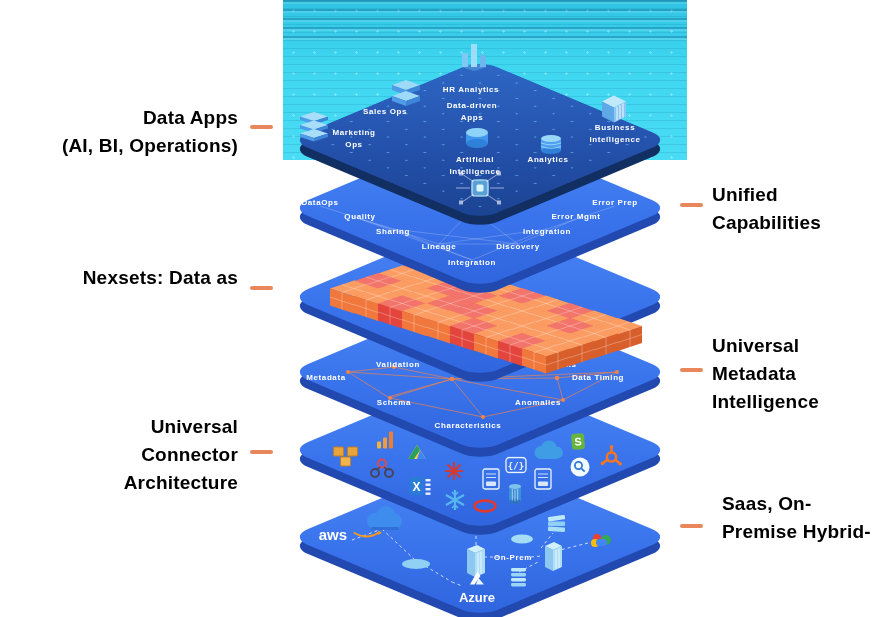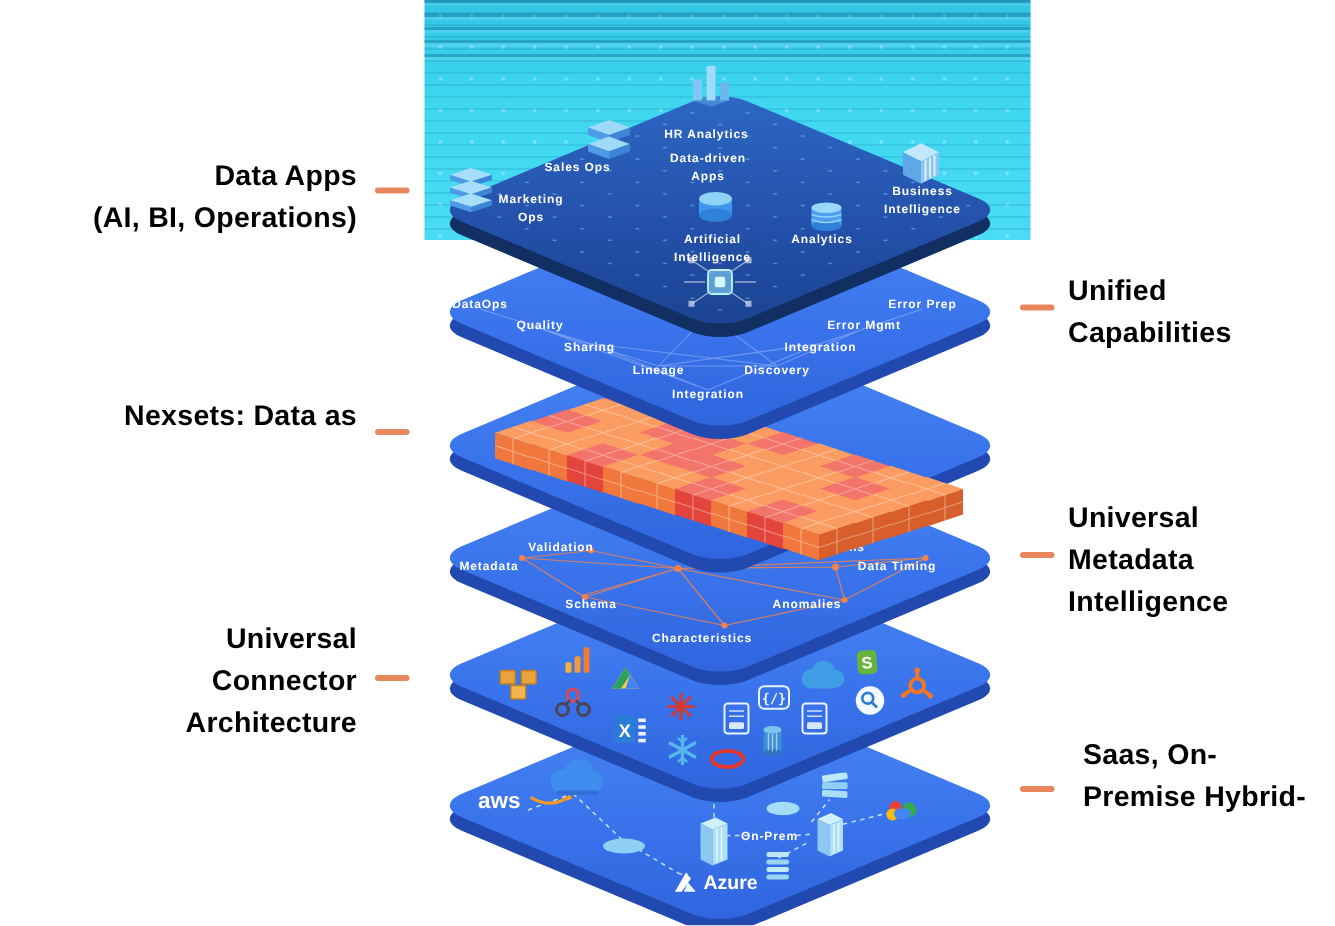--- a/index.html
+++ b/index.html
@@ -37,21 +37,21 @@
 
   
   .node{position:absolute;transform:translate(-50%,-50%);color:#fff;font-size:8px;font-weight:700;
         letter-spacing:.6px;line-height:12px;text-align:center;white-space:nowrap;}
   .ic{position:absolute;transform:translate(-50%,-50%);}
 
   
   .awslogo{position:absolute;transform:translate(-50%,-50%);text-align:left;color:#fff;
            font-weight:bold;font-size:15px;line-height:13px;}
   .azlogo{position:absolute;transform:translate(-50%,-50%);display:flex;align-items:center;gap:4px;
-          color:#fff;font-size:13px;font-weight:bold;}
+          color:#fff;font-size:13px;font-weight:bold;flex-direction:column;}
 </style>
 </head>
 <body>
 
 <div id="stage">
 
   <div id="cyan"></div>
 
   <div class="dwrap" style="top:537px;z-index:20">
     <div class="dside side-blue"></div>
@@ -229,21 +229,21 @@
         <circle cx="348" cy="372" r="2"></circle>
           <circle cx="394" cy="367" r="2"></circle>
           <circle cx="452" cy="379" r="2.3"></circle>
         <circle cx="390" cy="398" r="2"></circle>
           <circle cx="483" cy="417" r="2"></circle>
           <circle cx="557" cy="378" r="2.3"></circle>
         <circle cx="563" cy="400" r="2"></circle>
           <circle cx="617" cy="372" r="2"></circle>
       </g>
     </svg>
-    <span class="node" style="left:374px;top:365px">Validation</span>
+    <span class="node" style="left:398px;top:365px">Validation</span>
     <span class="node" style="left:326px;top:378px">Metadata</span>
     <span class="node" style="left:394px;top:403px">Schema</span>
     <span class="node" style="left:468px;top:426px">Characteristics</span>
     <span class="node" style="left:538px;top:403px">Anomalies</span>
     <span class="node" style="left:550px;top:365px">Annotations</span>
     <span class="node" style="left:598px;top:378px">Data Timing</span>
   </div>
 
   <div class="dwrap" style="top:297px;z-index:35">
     <div class="dside side-blue"></div>

